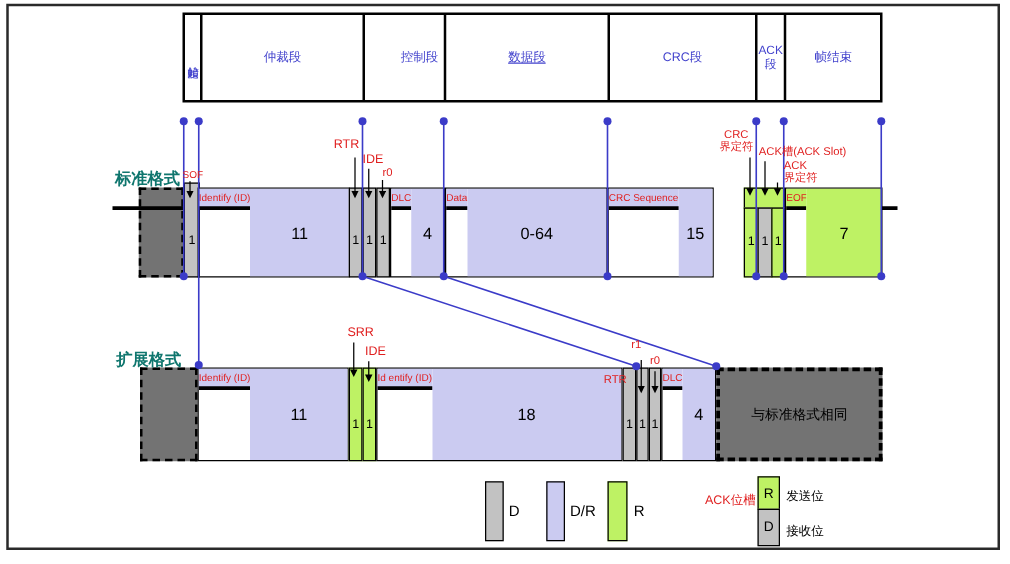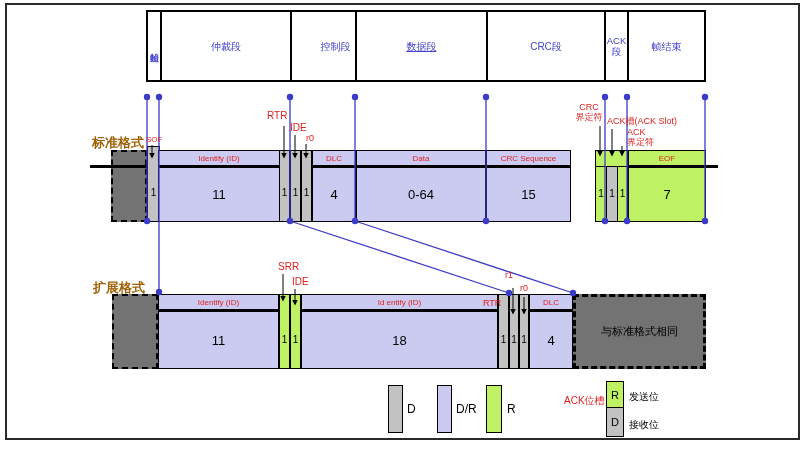--- a/index.html
+++ b/index.html
@@ -11,37 +11,37 @@
   
   #header{position:absolute;left:146px;top:10px;width:560px;height:72px;border:2px solid #000;
           display:flex;box-sizing:border-box;background:#fff;z-index:2;}
   .hcell{border-left:2px solid #000;display:flex;align-items:center;justify-content:center;
          color:#4343CD;font-size:10px;box-sizing:border-box;text-align:center;line-height:11px;}
   .hcell:first-child{border-left:none;}
   .hcell-vert{writing-mode:vertical-rl;text-orientation:upright;font-size:9px;letter-spacing:0px;}
   .hcell-wrap{word-break:break-all;font-size:9.5px;}
 
   
-  .block{position:absolute;border:1.5px solid #000;box-sizing:border-box;display:flex;flex-direction:column;z-index:2;}
+  .block{position:absolute;border:1.5px solid #000;box-sizing:border-box;display:flex;z-index:2;}
   .strip{height:14px;display:flex;align-items:center;justify-content:center;
          font-size:8px;color:#E02020;border-bottom:3px solid #000;box-sizing:content-box;white-space:nowrap;}
   .main{flex:1;display:flex;align-items:center;justify-content:center;font-size:13px;}
 
   
   .bar{position:absolute;border:1.5px solid #000;box-sizing:border-box;text-align:center;
        font-size:10px;z-index:2;}
   .bar-tall-std{padding-top:36px;}
   .bar-tall-ext{padding-top:39px;}
   .bar-short{padding-top:21px;}
 
   .purple{background:#CBCBF1;}
   .gray{background:#C2C2C2;}
   .white{background:#bef264;}
 
-  .rowlabel{position:absolute;font-size:13px;font-weight:bold;color:#a16207;z-index:3;}
+  .rowlabel{position:absolute;font-size:13px;font-weight:bold;color:#0f766e;z-index:3;}
   .redlbl{position:absolute;color:#E02020;z-index:6;white-space:nowrap;line-height:10px;}
   .dashedbox{position:absolute;border:2px dashed #000;box-sizing:border-box;background:#737373;z-index:1;}
   .hline{position:absolute;height:3px;background:#000;z-index:1;}
 
   #overlay{position:absolute;left:0;top:0;width:808px;height:451px;z-index:5;pointer-events:none;}
 
   
   .legbar{position:absolute;border:1.5px solid #000;box-sizing:border-box;z-index:2;}
   .leglbl{position:absolute;font-size:12px;color:#000;z-index:2;}
   .legsmall{position:absolute;font-size:10px;color:#000;z-index:2;}

